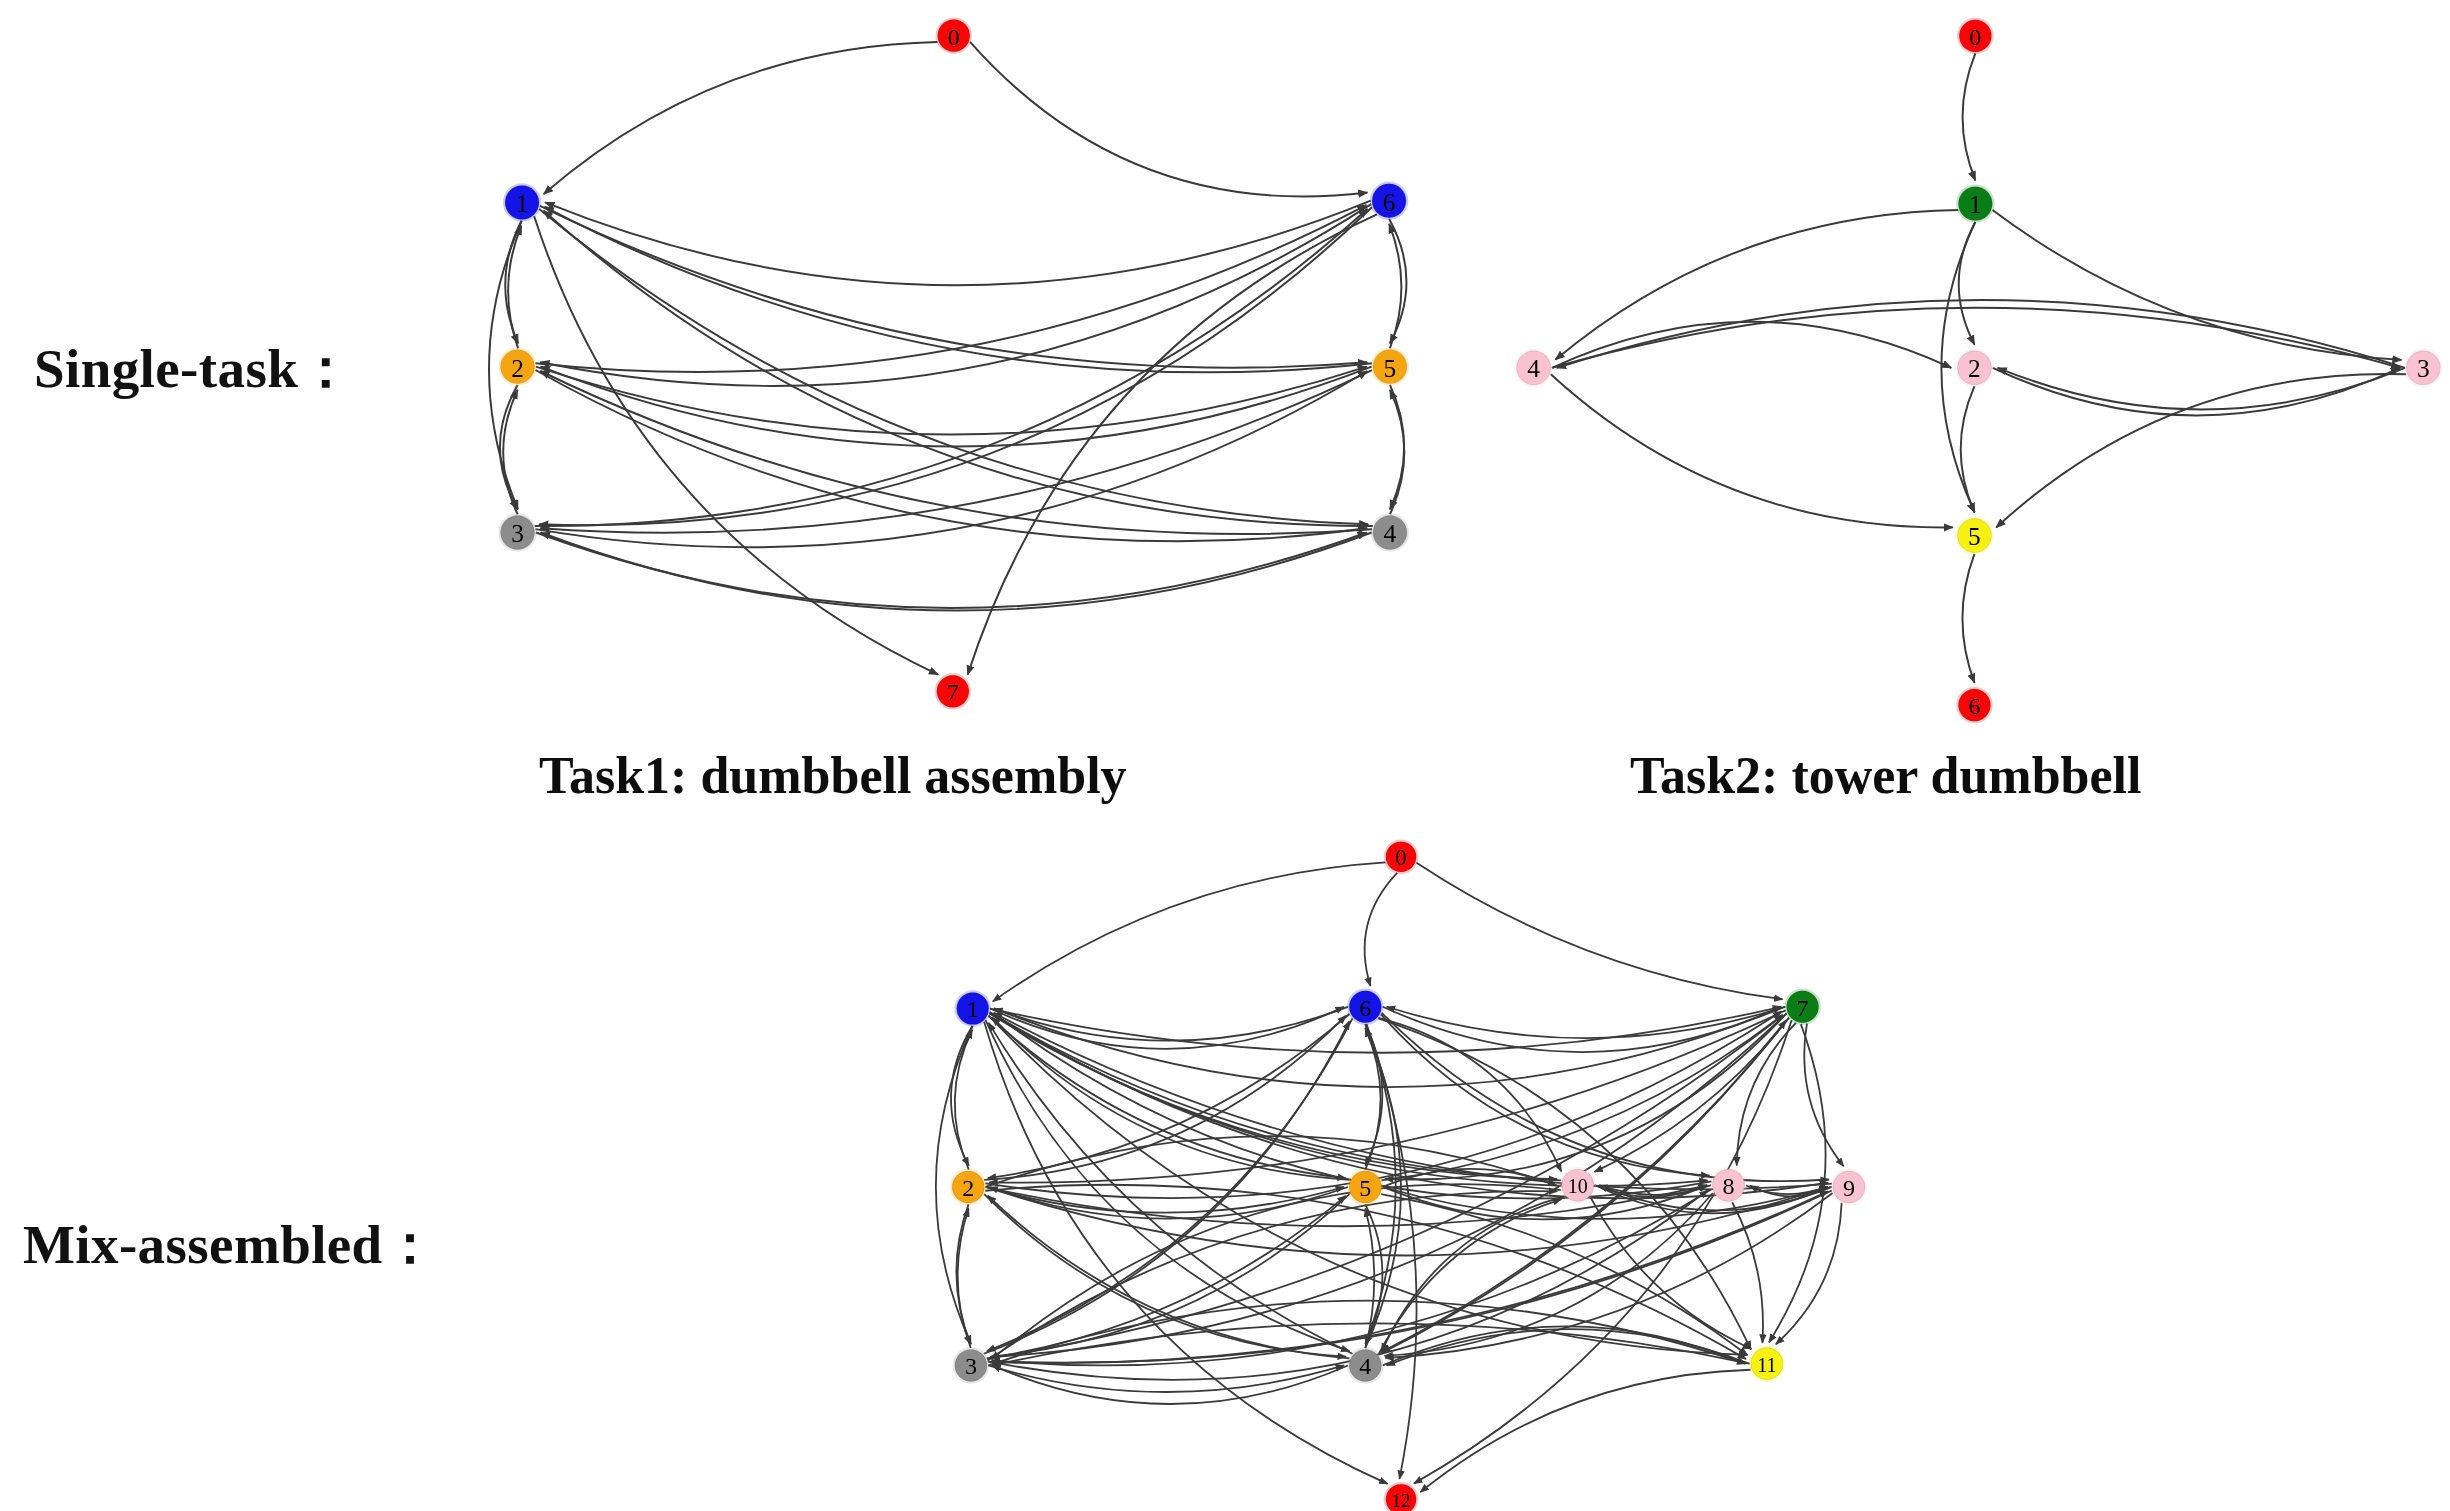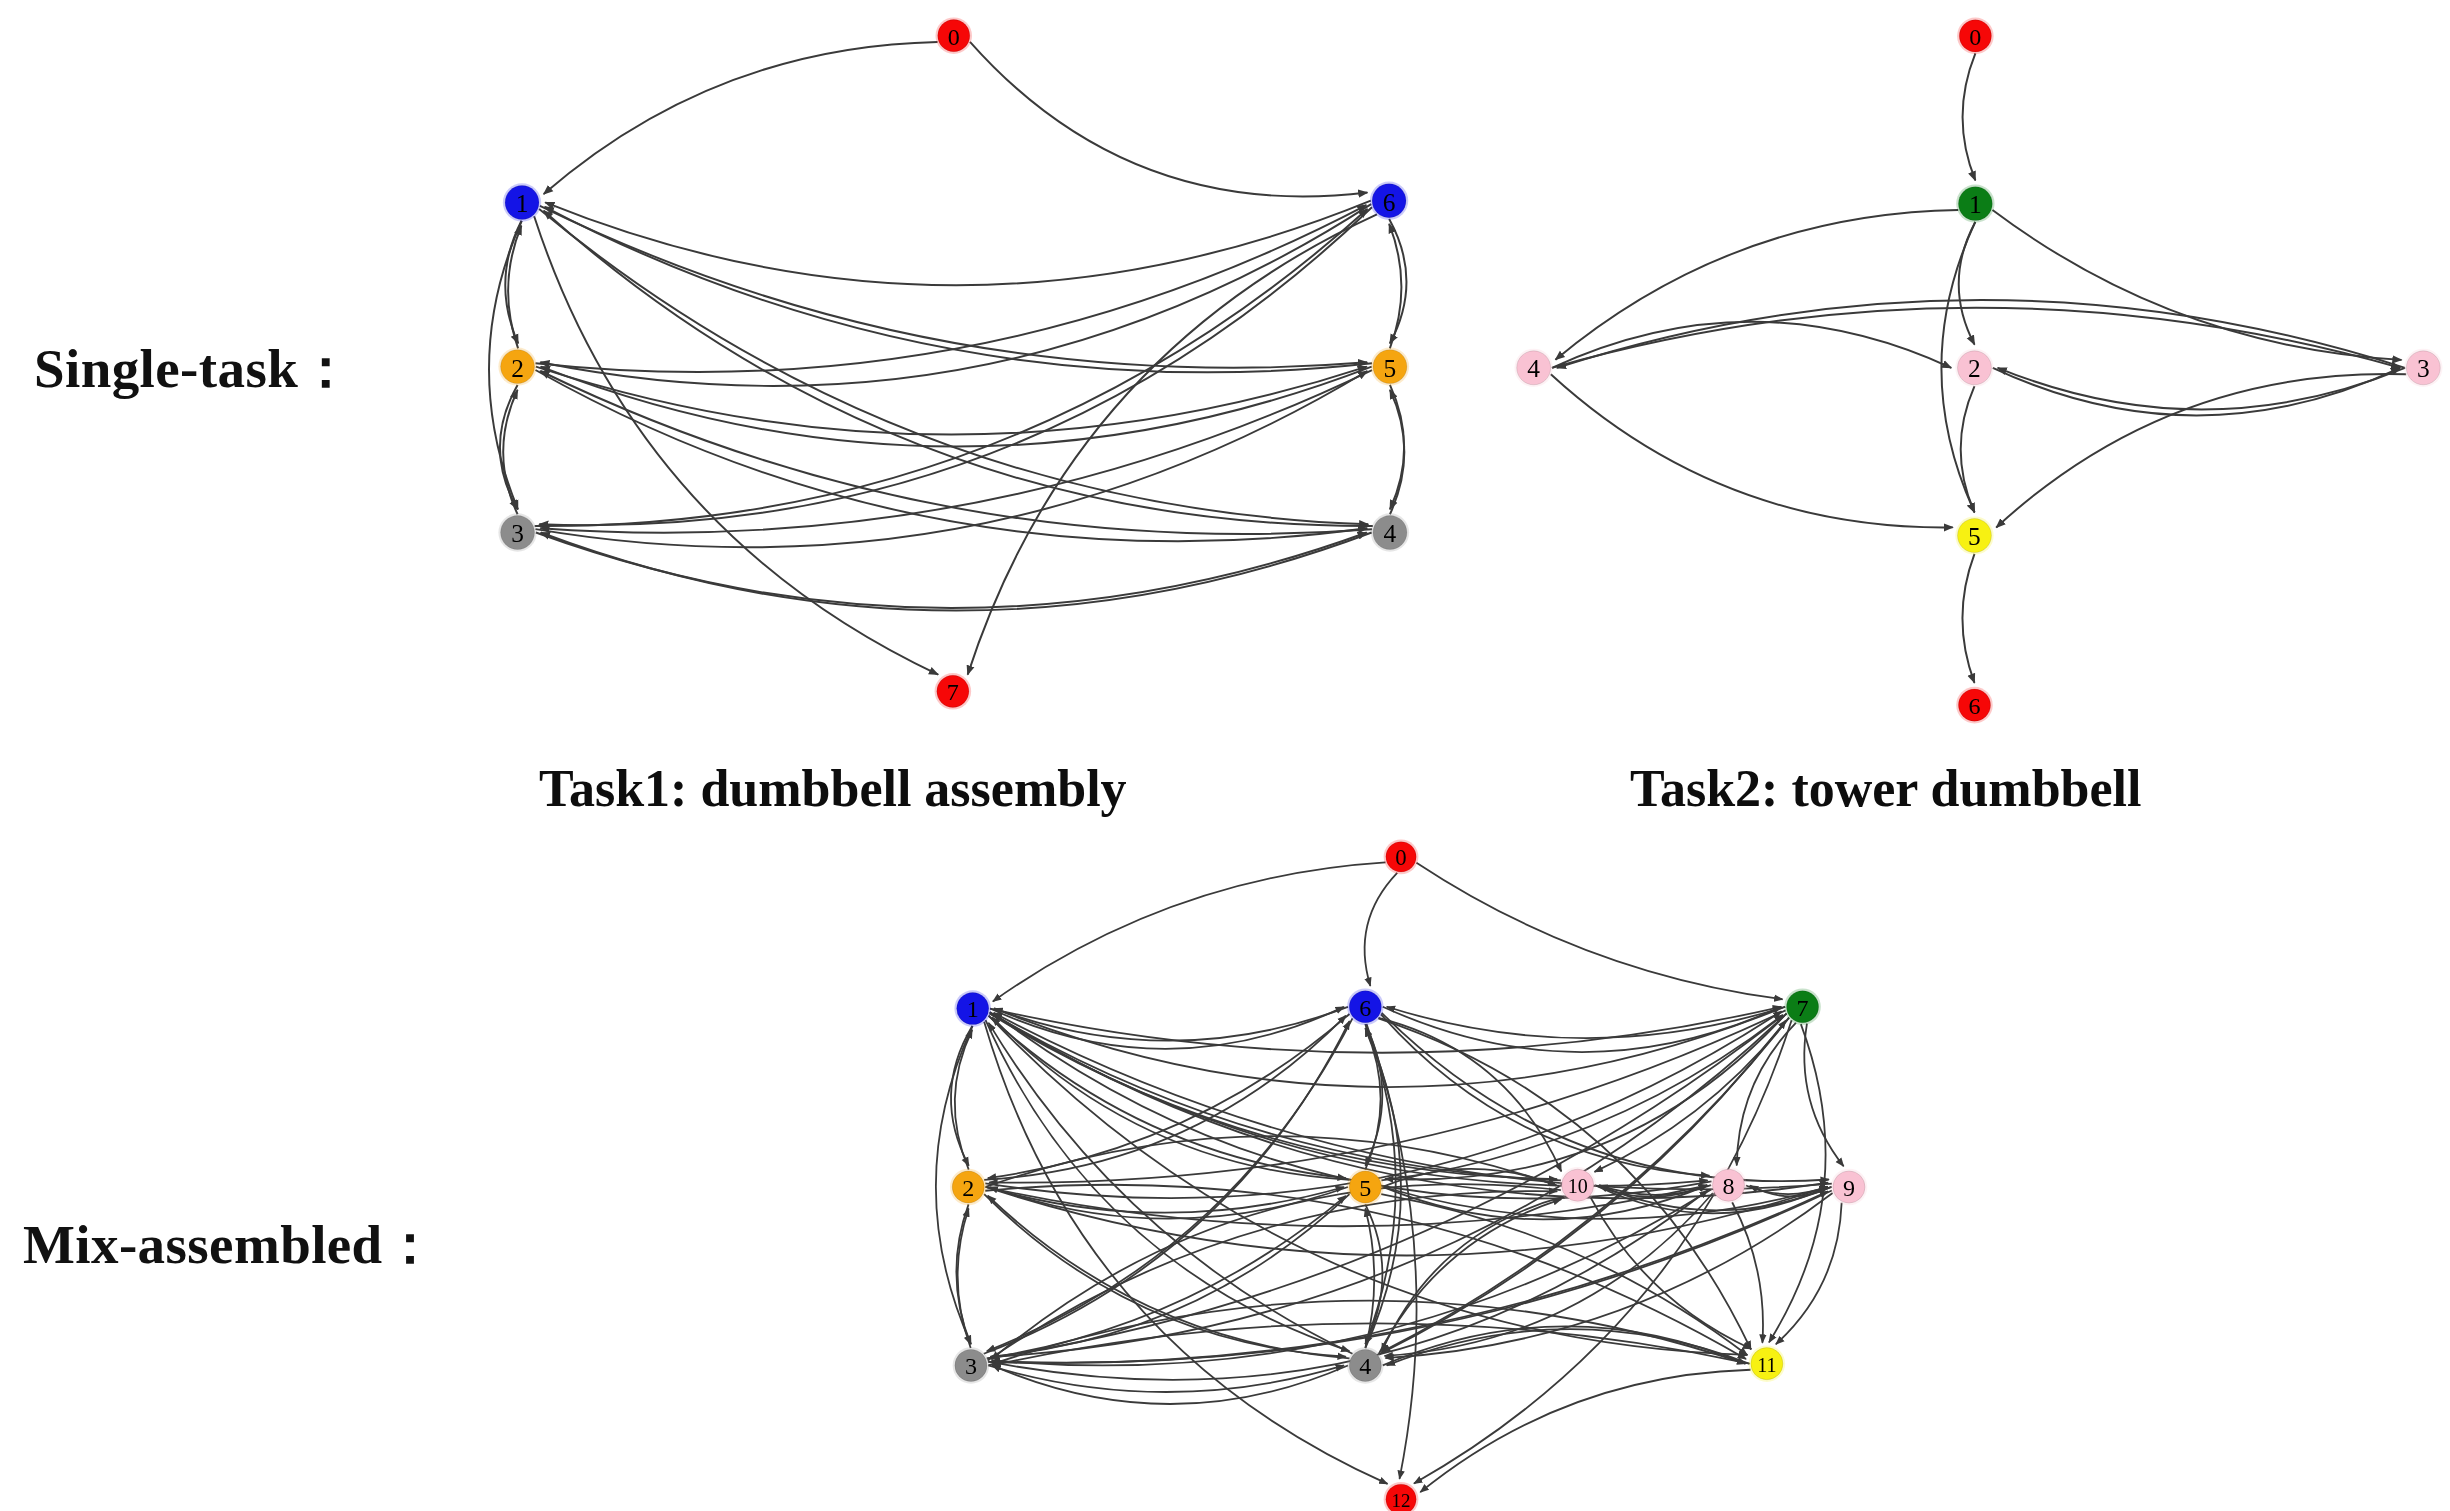--- a/index.html
+++ b/index.html
@@ -3,21 +3,21 @@
 <meta charset="utf-8">
 <style>
   html,body{margin:0;padding:0;background:#ffffff;}
   body{width:2450px;height:1512px;position:relative;overflow:hidden;
        font-family:"Liberation Serif","DejaVu Serif",serif;}
   .row-label{position:absolute;font-weight:bold;color:#111;letter-spacing:0.4px;
              white-space:nowrap;font-family:"Liberation Serif","DejaVu Serif",serif;}
   #label-single{left:34px;top:332px;font-size:55px;}
   #label-mix{left:23px;top:1208px;font-size:55px;}
   .caption{position:absolute;font-weight:bold;color:#0d0d0d;white-space:nowrap;
-           font-size:52px;font-family:"Liberation Serif","DejaVu Serif",serif;margin-top:13px;}
+           font-size:52px;font-family:"Liberation Serif","DejaVu Serif",serif;}
   #cap-task1{left:539px;top:746px;}
   #cap-task2{left:1630px;top:746px;}
   .graph{position:absolute;}
   #graph-task1{left:428px;top:0px;}
   #graph-task2{left:1473px;top:0px;}
   #graph-mix{left:901px;top:839px;}
   svg{display:block;overflow:visible;}
   .nd text{font-family:"Liberation Serif","DejaVu Serif",serif;
            font-weight:400;text-anchor:middle;dominant-baseline:central;fill:#000;}
   .edge{fill:none;stroke:#3a3a3a;stroke-width:2.2;}

